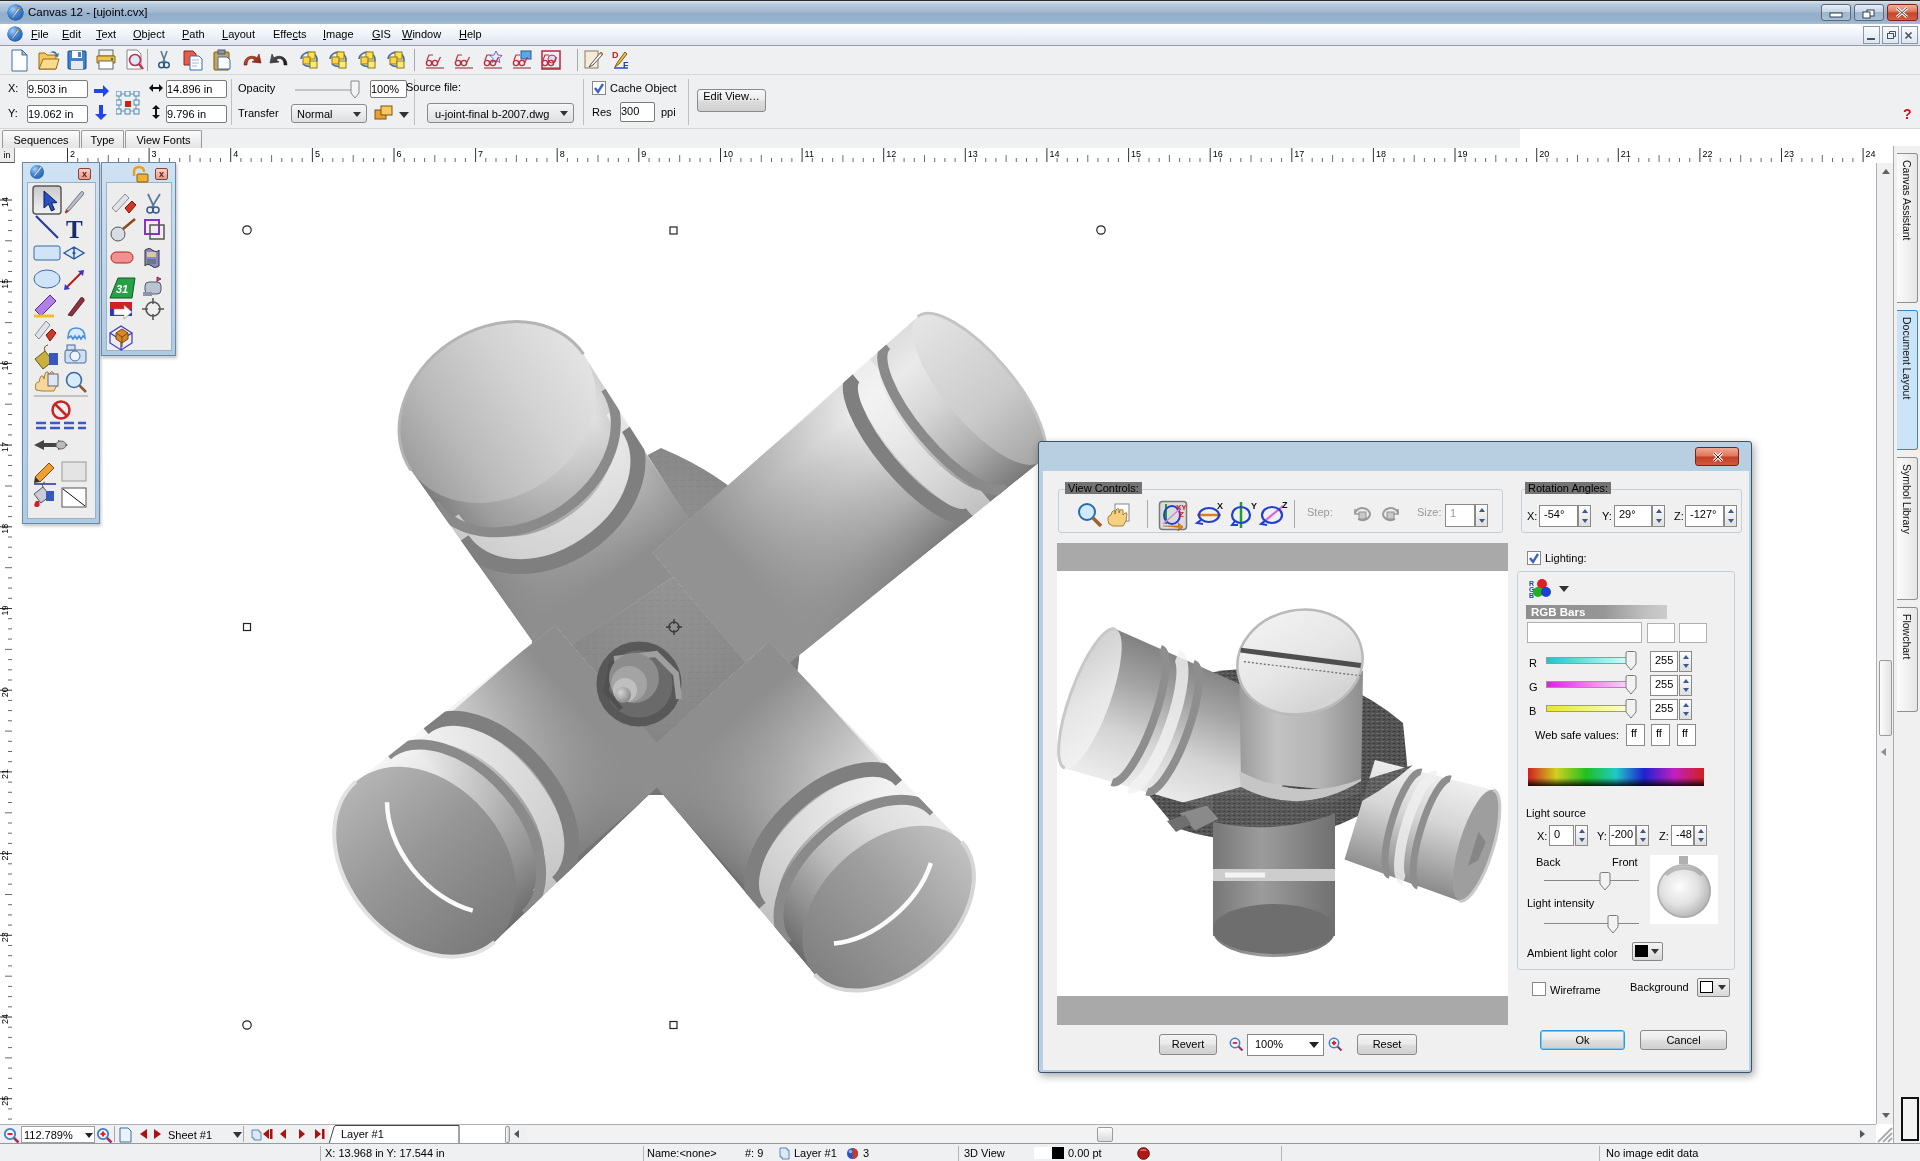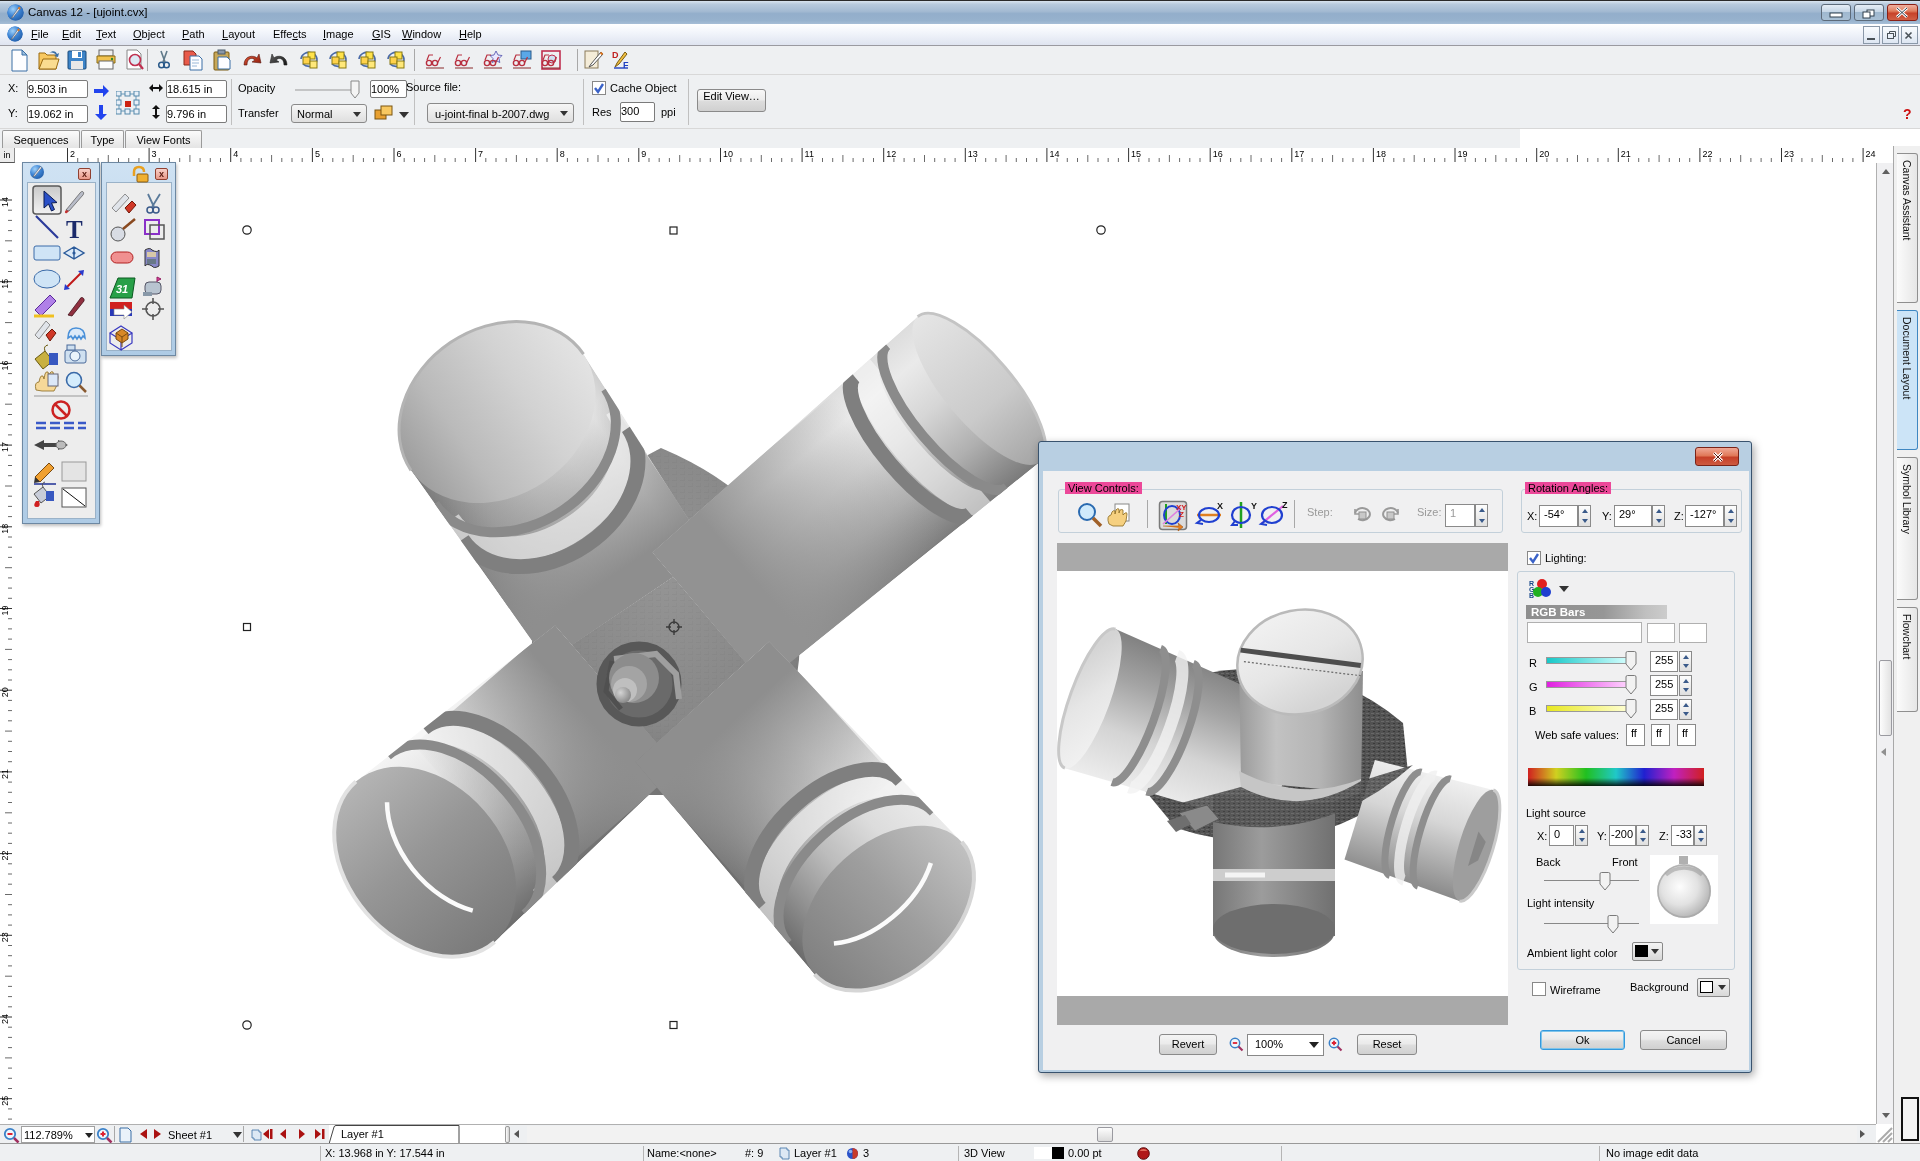--- a/index.html
+++ b/index.html
@@ -60,21 +60,21 @@
 
 #dlg{left:1038px;top:441px;width:714px;height:632px;background:#b8cfe2;border:1px solid #39536e;border-radius:3px;
   box-shadow:2px 3px 8px rgba(0,0,0,.35)}
 #dlgtitle{left:1px;top:1px;width:712px;height:28px;border-radius:3px 3px 0 0;
   background:linear-gradient(#d3e1ee 0%,#bccfe1 40%,#a3bdd4 55%,#abc3d8 100%)}
 #dlgtitle .ttxt{left:29px;top:8px;font-size:12px}
 #dlgclose{left:656px;top:5px;width:44px;height:19px;border-radius:3px;border:1px solid #7a2418;
   background:linear-gradient(#f0a896 0%,#e07858 45%,#c64028 55%,#cd5a40 100%)}
 #dlgbody{left:4px;top:29px;width:706px;height:599px;background:#f0f0f1}
 .grp{border:1px solid #c3d0da;border-radius:3px}
-.grplabel{position:absolute;top:-7px;background:#ec4899;padding:0 3px;font-size:11px}
+.grplabel{position:absolute;top:-7px;background:#737373;padding:0 3px;font-size:11px}
 .dtxt{font-size:11px}
 .gray{color:#9a9a9a}
 .spinbox{background:#fff;border:1px solid #8a8a8a;font-size:11px;padding:2px 0 0 4px}
 .spin{width:13px;border:1px solid #8a8a8a;background:linear-gradient(#fdfdfd,#dfdfdf)}
 .spin:before,.spin:after{content:"";position:absolute;left:3px;width:0;height:0;border-left:3px solid transparent;border-right:3px solid transparent}
 .spin:before{top:3px;border-bottom:4px solid #3a5a8a}
 .spin:after{bottom:3px;border-top:4px solid #3a5a8a}
 .okbtn{border:1px solid #3399dd;box-shadow:0 0 0 1px #7fc4ea inset;background:linear-gradient(#f4f4f4 0%,#ebebeb 45%,#dddddd 55%,#d0d0d0 100%);border-radius:3px;text-align:center;font-size:11px;padding-top:3px}
 .nbtn{border:1px solid #8a8a8a;background:linear-gradient(#f4f4f4 0%,#ebebeb 45%,#dddddd 55%,#d0d0d0 100%);border-radius:3px;text-align:center;font-size:11px;padding-top:3px}
 </style></head><body>
@@ -288,21 +288,21 @@
         <rect x="0" y="18" width="5" height="5"></rect>
         <rect x="9" y="18" width="5" height="5"></rect>
         <rect x="18" y="18" width="5" height="5"></rect>
       </g>
       <rect x="9" y="10" width="6" height="6" fill="#cc2211"></rect>
     </svg>
 <svg class="abs" style="left:148px;top:8px" width="16" height="40">
       <path d="M1 5 l4 -4 v3 h6 v-3 l4 4 -4 4 v-3 h-6 v3 z" fill="#111"></path>
       <path d="M8 22 l-4 4 h3 v6 h-3 l4 4 4 -4 h-3 v-6 h3 z" fill="#111"></path>
     </svg>
-<div class="abs pfield" style="left:166px;top:5px;width:61px;height:18px">18.615 in</div>
+<div class="abs pfield" style="left:166px;top:5px;width:61px;height:18px">14.896 in</div>
 <div class="abs pfield" style="left:166px;top:30px;width:61px;height:18px">9.796 in</div>
 <div class="abs psep" style="left:231px"></div>
 <div class="abs" style="left:238px;top:7px">Opacity</div>
 <svg class="abs" style="left:293px;top:2px" width="72" height="26">
       <line x1="2" y1="13" x2="62" y2="13" stroke="#999"></line>
       <path d="M58 4 h8 v12 l-4 5 -4 -5 z" fill="#f4f4f4" stroke="#888"></path>
     </svg>
 <div class="abs pfield" style="left:370px;top:5px;width:37px;height:18px">100%</div>
 <div class="abs" style="left:238px;top:32px">Transfer</div>
 <div class="abs combo" style="left:291px;top:29px;width:76px;height:19px;padding:3px 0 0 5px">Normal<span class="arr"></span></div>
@@ -1176,21 +1176,21 @@
 <div class="abs" style="left:489px;top:326px;width:176px;height:18px;background:linear-gradient(rgba(255,255,255,0) 0%,rgba(128,128,128,0) 55%,rgba(0,0,0,.85) 100%),linear-gradient(90deg,#d02020,#d0d020 16%,#20c020 33%,#20c8c8 50%,#2020d0 66%,#c020c0 83%,#d02020)"></div>
 
 <div class="abs dtxt" style="left:487px;top:365px">Light source</div>
 <div class="abs dtxt" style="left:498px;top:388px">X:</div>
 <div class="abs spinbox" style="left:510px;top:383px;width:25px;height:21px">0</div>
 <div class="abs spin" style="left:536px;top:383px;height:21px"></div>
 <div class="abs dtxt" style="left:558px;top:388px">Y:</div>
 <div class="abs spinbox" style="left:570px;top:383px;width:27px;height:21px;padding-left:1px">-200</div>
 <div class="abs spin" style="left:597px;top:383px;height:21px"></div>
 <div class="abs dtxt" style="left:620px;top:388px">Z:</div>
-<div class="abs spinbox" style="left:632px;top:383px;width:23px;height:21px">-33</div>
+<div class="abs spinbox" style="left:632px;top:383px;width:23px;height:21px">-48</div>
 <div class="abs spin" style="left:655px;top:383px;height:21px"></div>
 <div class="abs dtxt" style="left:497px;top:414px">Back</div>
 <div class="abs dtxt" style="left:573px;top:414px">Front</div>
 <div class="abs" style="left:505px;top:438px;width:95px;height:1px;background:#888"></div>
 <svg class="abs" style="left:560px;top:430px" width="12" height="19">
       <path d="M1 2 q0 -1.5 1.5 -1.5 h7 q1.5 0 1.5 1.5 v10 l-5 6 -5 -6 z" fill="#f2f2f2" stroke="#7a7a7a"></path>
     </svg>
 
 <div class="abs" style="left:611px;top:413px;width:68px;height:69px;background:#fff"></div>
 <div class="abs" style="left:640px;top:414px;width:9px;height:8px;background:#b0b0b0"></div>

